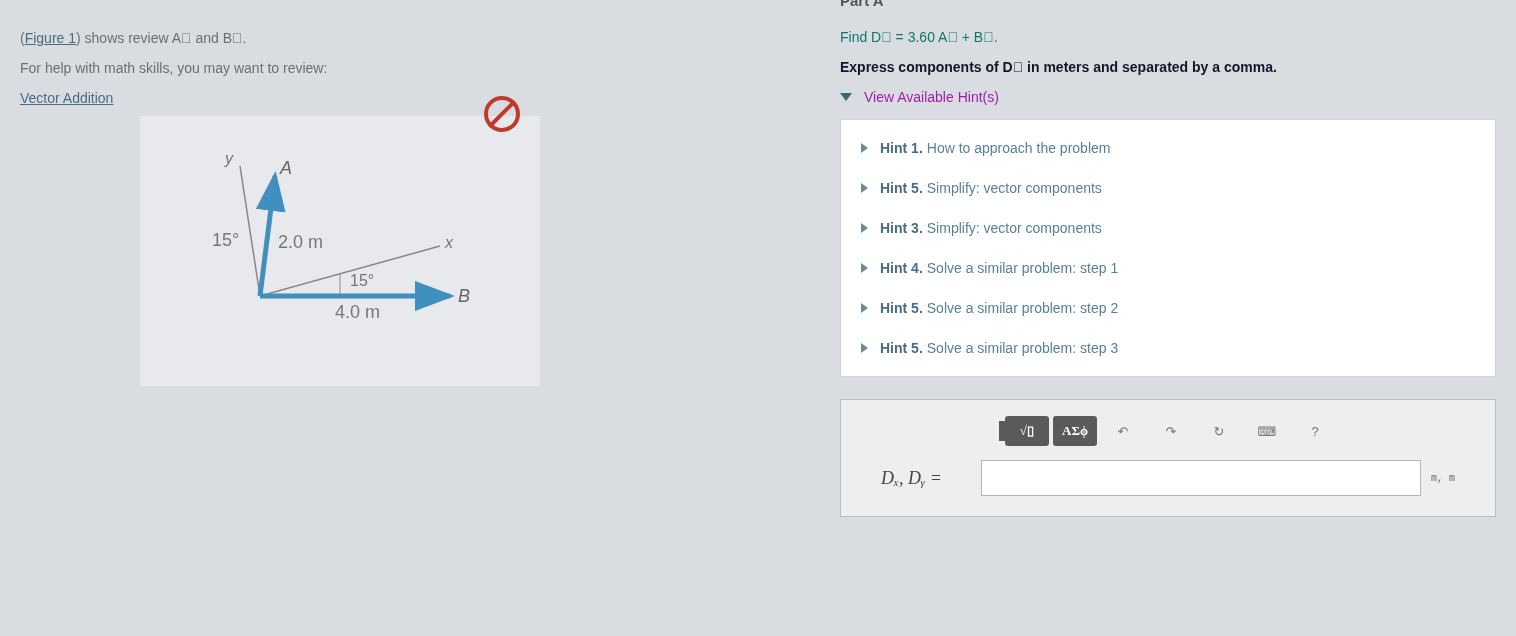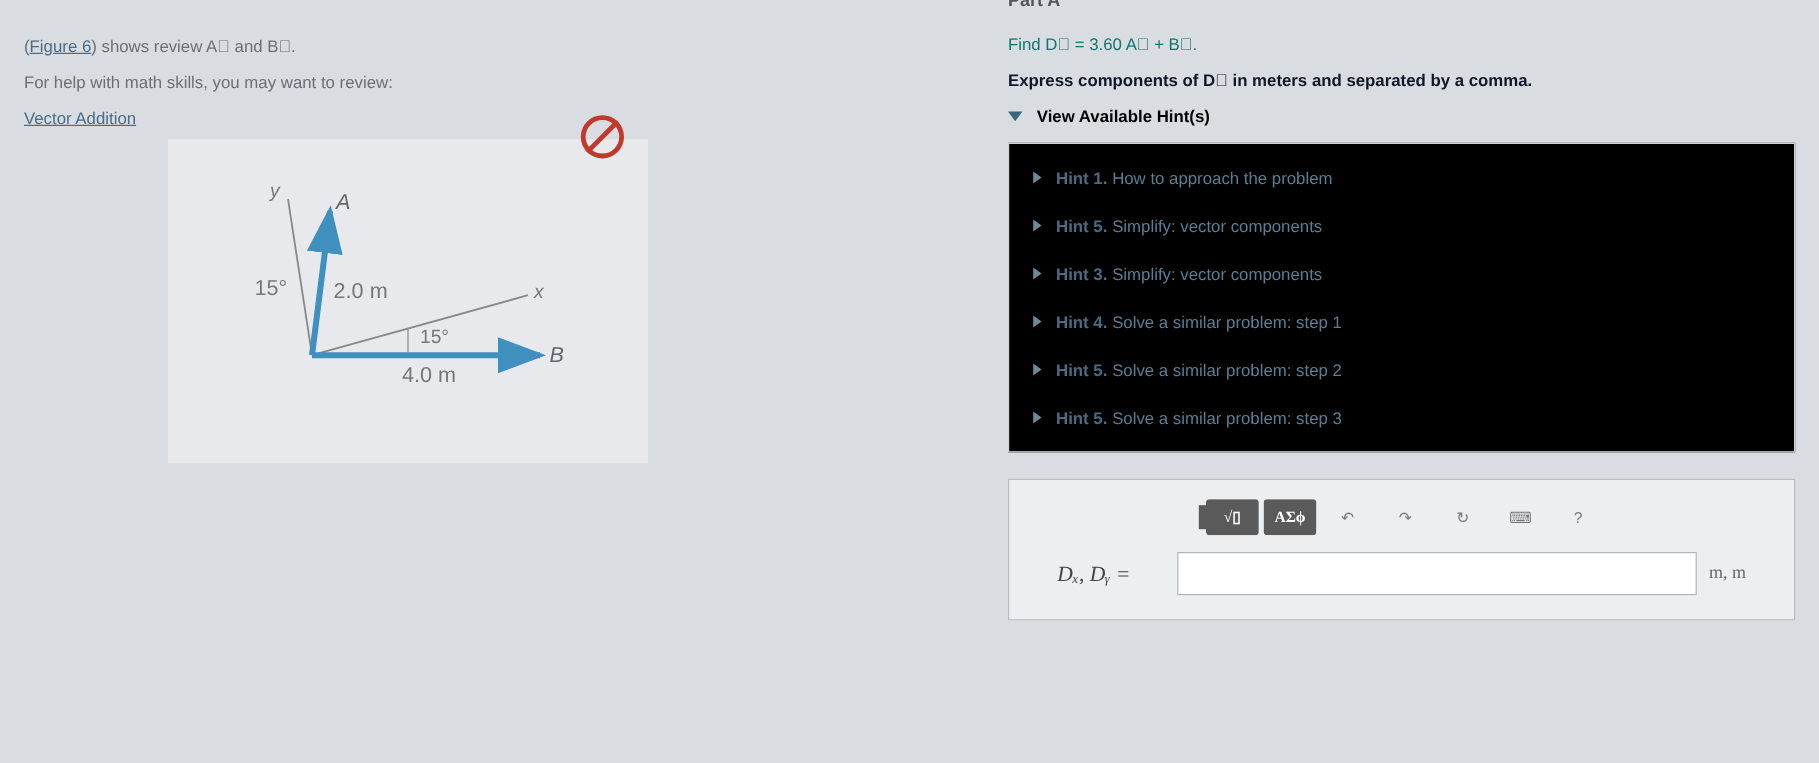--- a/index.html
+++ b/index.html
@@ -55,31 +55,31 @@
   .caret-down {
     display: inline-block;
     border-left: 6px solid transparent;
     border-right: 6px solid transparent;
     border-top: 8px solid #555;
     margin-right: 6px;
     vertical-align: middle;
   }
   .prompt-line { margin: 14px 0; color: #0f766e; }
   .hints-toggle {
-    color: #000000;
-    font-weight: bold;
+    color: #a21caf;
+    font-weight: normal;
     cursor: pointer;
     margin: 14px 0;
     display: flex;
     align-items: center;
     gap: 6px;
   }
   .hints-toggle .caret-down { border-top-color: #3a6680; }
   .hints-box {
-    background: #000000;
+    background: #ffffff;
     border: 1px solid #cfd2d6;
     padding: 8px 0;
     margin-bottom: 22px;
   }
   .hint-row {
     padding: 12px 20px;
     color: #597f96;
     cursor: pointer;
     display: flex;
     align-items: center;
@@ -139,31 +139,31 @@
   }
   .answer-input {
     flex: 1;
     height: 36px;
     border: 1px solid #b0b5ba;
     background: #fff;
     padding: 4px 8px;
     font-size: 14px;
   }
   .units {
-    font-family: Liberation Serif, serif;
+    font-family: Liberation Mono, monospace;
     color: #666;
-    font-size: 15px;
+    font-size: 10px;
   }
 </style>
 </head>
 <body>
 
 <div class="left-panel">
   <p class="intro-text">
-    <span>(</span><span class="link">Figure 6</span><span>) shows review A⃗ and B⃗.</span>
+    <span>(</span><span class="link">Figure 1</span><span>) shows review A⃗ and B⃗.</span>
   </p>
   <p class="intro-text">For help with math skills, you may want to review:</p>
   <p><span class="link">Vector Addition</span></p>
 
   <div class="figure-container">
     <div class="no-symbol"></div>
     <svg class="figure-svg" viewBox="0 0 400 270">
 
       <line x1="120" y1="180" x2="300" y2="130" stroke="#888" stroke-width="1.5"></line>
       <text x="305" y="132" font-size="16" fill="#777" font-style="italic">x</text>

